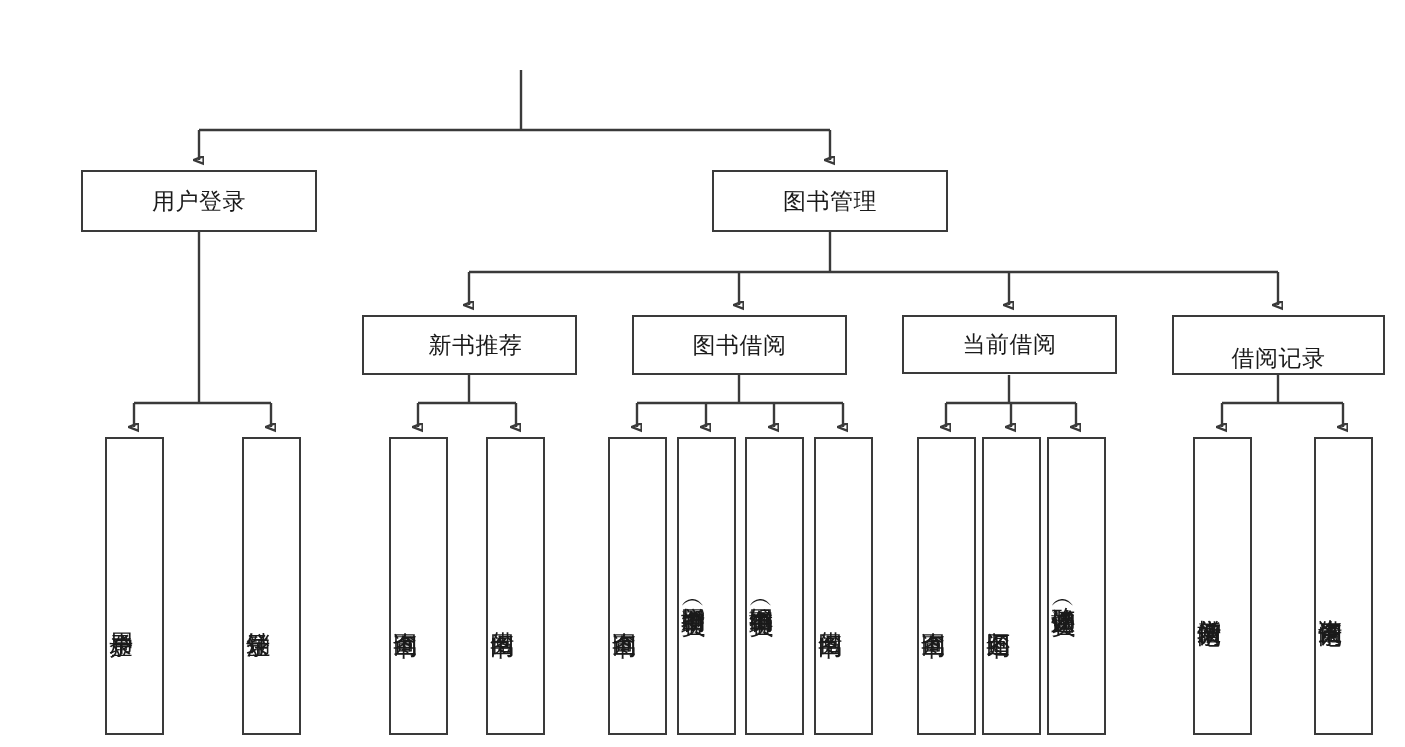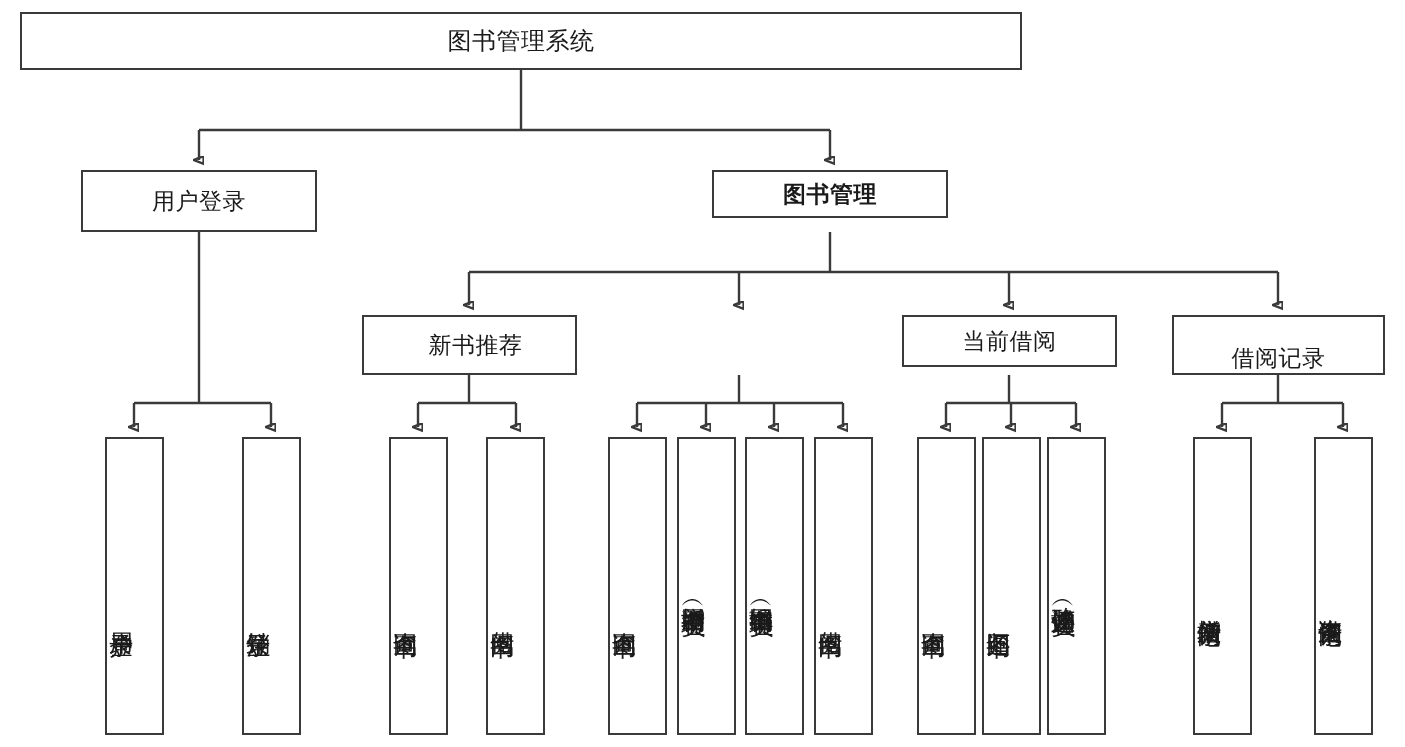--- a/index.html
+++ b/index.html
@@ -119,35 +119,35 @@
     <line x1="946" y1="403" x2="946" y2="427" marker-end="url(#arrow)"></line>
     <line x1="1011" y1="403" x2="1011" y2="427" marker-end="url(#arrow)"></line>
     <line x1="1076" y1="403" x2="1076" y2="427" marker-end="url(#arrow)"></line>
 
     <line x1="1278" y1="375" x2="1278" y2="403"></line>
     <line x1="1222" y1="403" x2="1343" y2="403"></line>
     <line x1="1222" y1="403" x2="1222" y2="427" marker-end="url(#arrow)"></line>
     <line x1="1343" y1="403" x2="1343" y2="427" marker-end="url(#arrow)"></line>
   </svg>
 
-  <div class="node-box root" style="left:20px;top:12px;width:1002px;height:58px;">
-    <span class="node-label-h">图书管理系统</span>
-  </div>
 
   <div class="node-box" style="left:81px;top:170px;width:236px;height:62px;">
     <span class="node-label-h">用户登录</span>
   </div>
-  <div class="node-box" style="left:712px;top:170px;width:236px;height:48px;font-weight:bold;">
+  <div class="node-box" style="left:712px;top:170px;width:236px;height:62px;">
     <span class="node-label-h">图书管理</span>
   </div>
 
   <div class="node-box" style="left:362px;top:315px;width:215px;height:60px;padding-left:12px;">
     <span class="node-label-h">新书推荐</span>
   </div>
-  <div class="node-box" style="left:902px;top:315px;width:215px;height:52px;">
+  <div class="node-box" style="left:632px;top:315px;width:215px;height:60px;">
+    <span class="node-label-h">图书借阅</span>
+  </div>
+  <div class="node-box" style="left:902px;top:315px;width:215px;height:59px;">
     <span class="node-label-h">当前借阅</span>
   </div>
   <div class="node-box" style="left:1172px;top:315px;width:213px;height:60px;align-items:flex-end;">
     <span class="node-label-h">借阅记录</span>
   </div>
 
   <div class="node-box vertical" style="left:105px;top:437px;width:59px;height:298px;">
     <span class="node-label-v">用户登录</span>
   </div>
   <div class="node-box vertical" style="left:242px;top:437px;width:59px;height:298px;">

